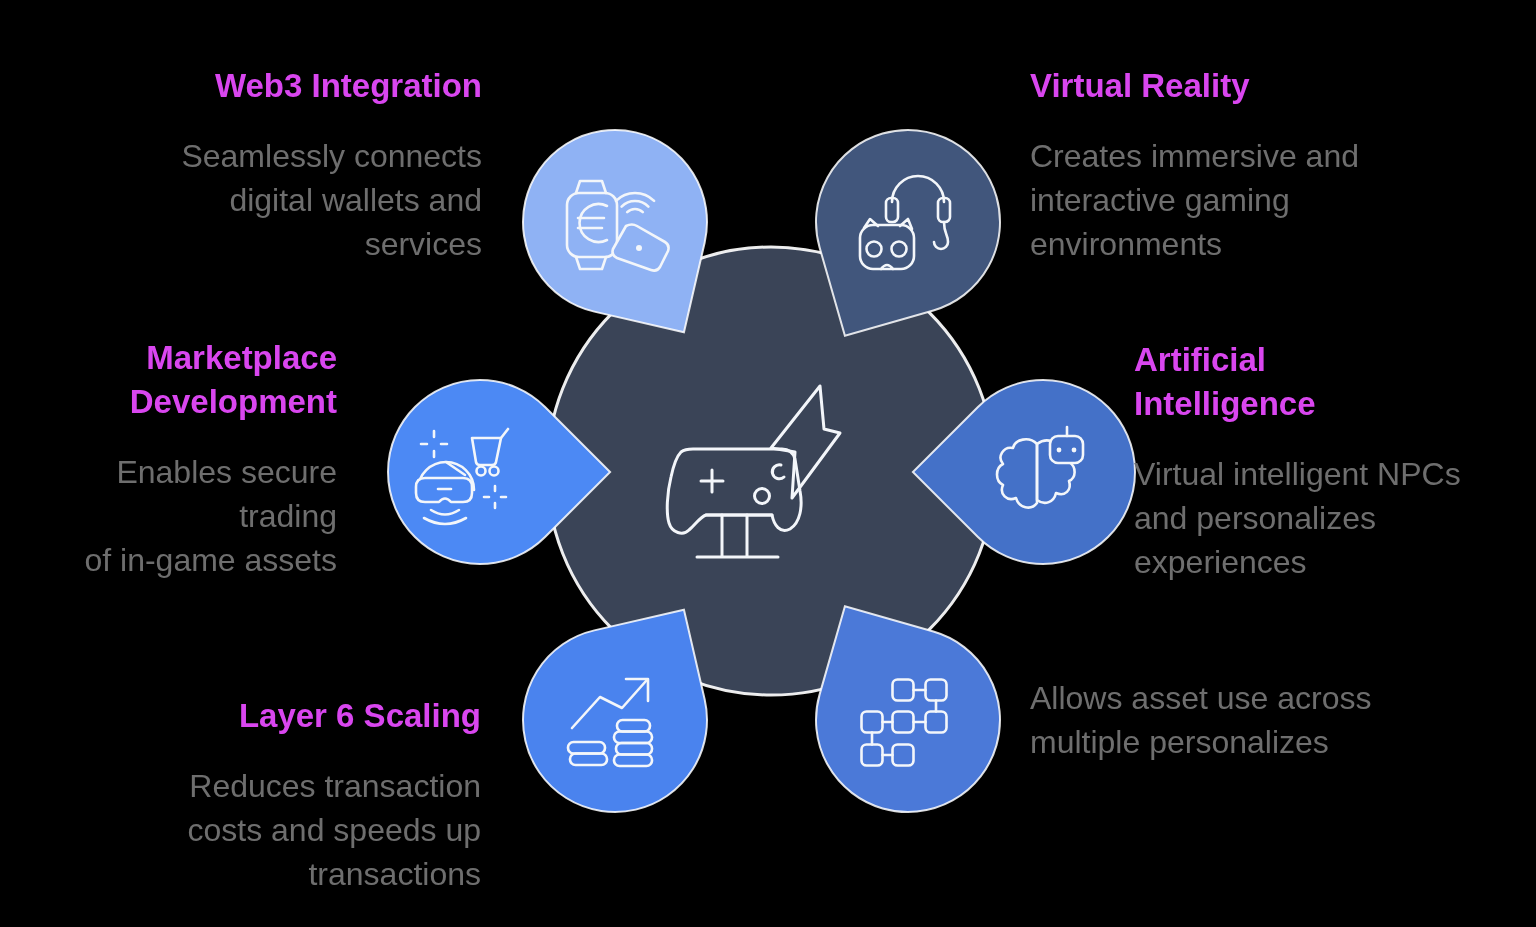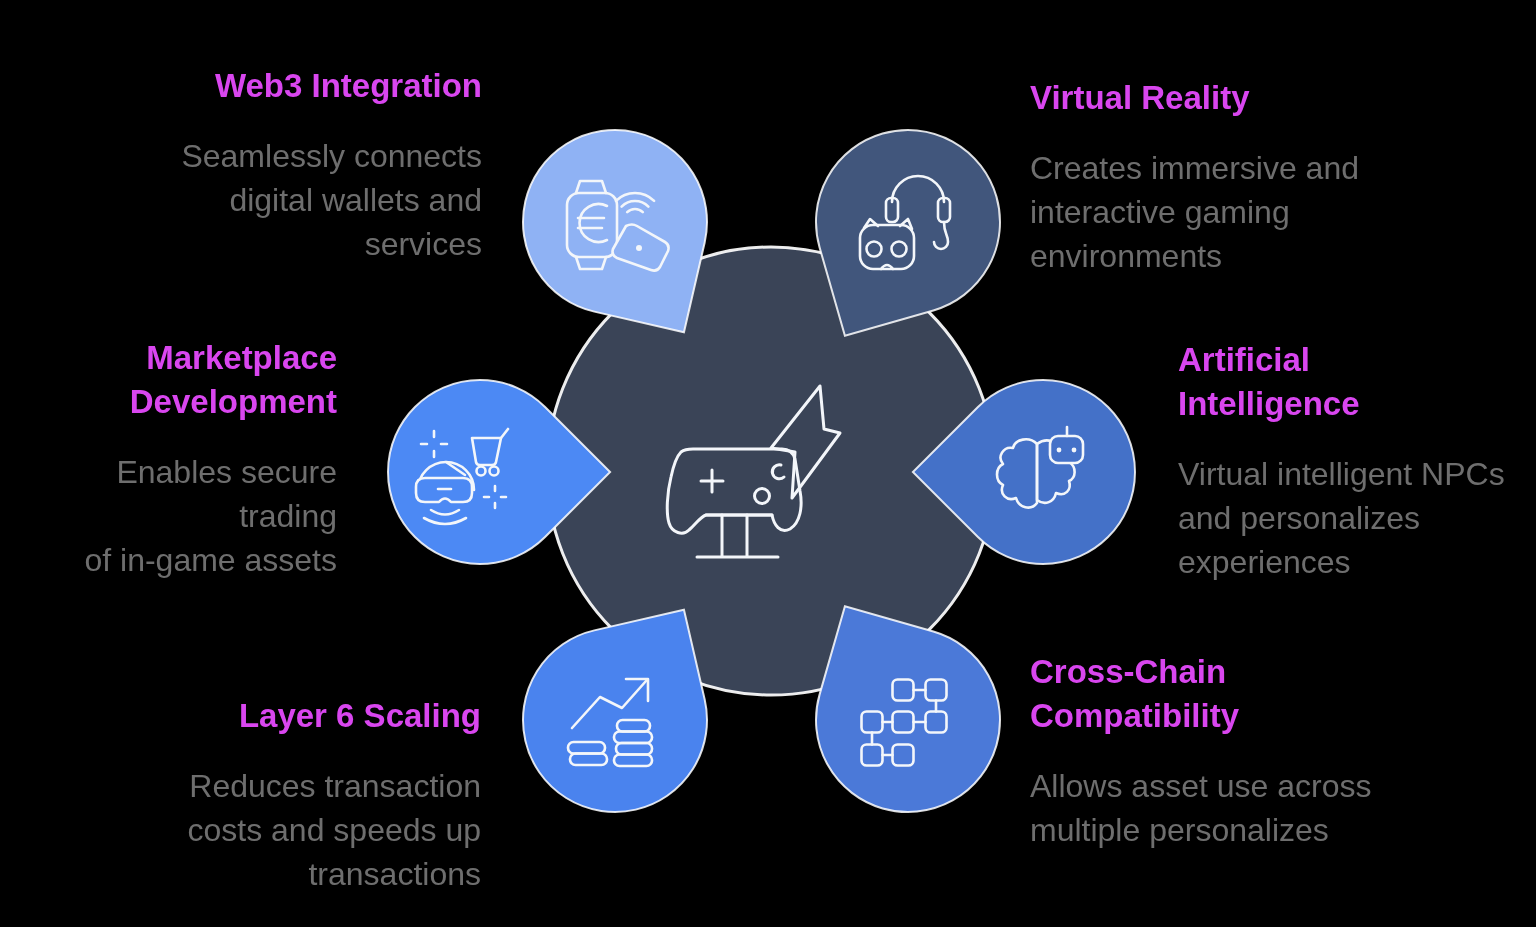--- a/index.html
+++ b/index.html
@@ -129,49 +129,47 @@
     </g>
   </svg>
 
   <div class="node-block align-right" style="right:1054px;top:64px;width:340px;">
     <h2 class="node-title">Web3 Integration</h2>
     <p class="node-desc">Seamlessly connects
 digital wallets and
 services</p>
   </div>
 
-  <div class="node-block" style="left:1030px;top:64px;width:340px;margin-top:12px;">
+  <div class="node-block" style="left:1030px;top:64px;width:340px;">
     <h2 class="node-title">Virtual Reality</h2>
     <p class="node-desc">Creates immersive and
 interactive gaming
 environments</p>
   </div>
 
   <div class="node-block align-right" style="right:1199px;top:336px;width:320px;">
     <h2 class="node-title">Marketplace
 Development</h2>
     <p class="node-desc">Enables secure trading
 of in-game assets</p>
   </div>
 
-  <div class="node-block" style="left:1178px;top:338px;width:340px;">
+  <div class="node-block" style="left:1134px;top:338px;width:340px;">
     <h2 class="node-title">Artificial
 Intelligence</h2>
     <p class="node-desc">Virtual intelligent NPCs
 and personalizes
 experiences</p>
   </div>
 
   <div class="node-block align-right" style="right:1055px;top:694px;width:340px;">
     <h2 class="node-title">Layer 6 Scaling</h2>
     <p class="node-desc">Reduces transaction
 costs and speeds up
 transactions</p>
   </div>
 
   <div class="node-block" style="left:1030px;top:650px;width:360px;">
-    <h2 class="node-title">Cross-Chain
-Compatibility</h2>
     <p class="node-desc">Allows asset use across
 multiple personalizes</p>
   </div>
 
 </div>
 
 </body></html>

